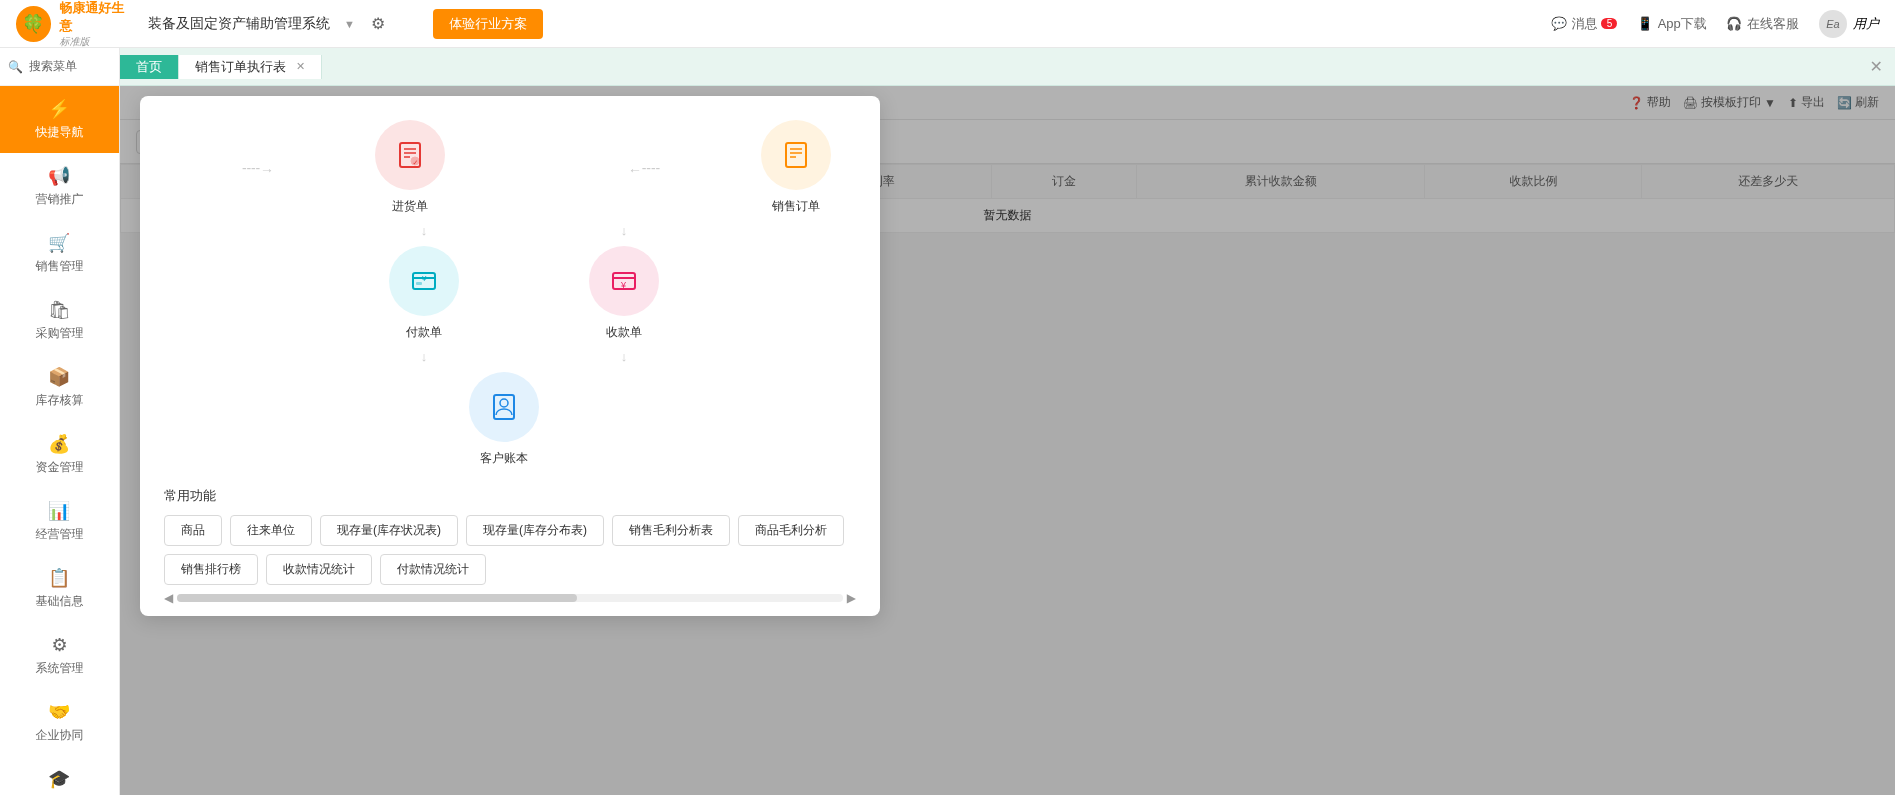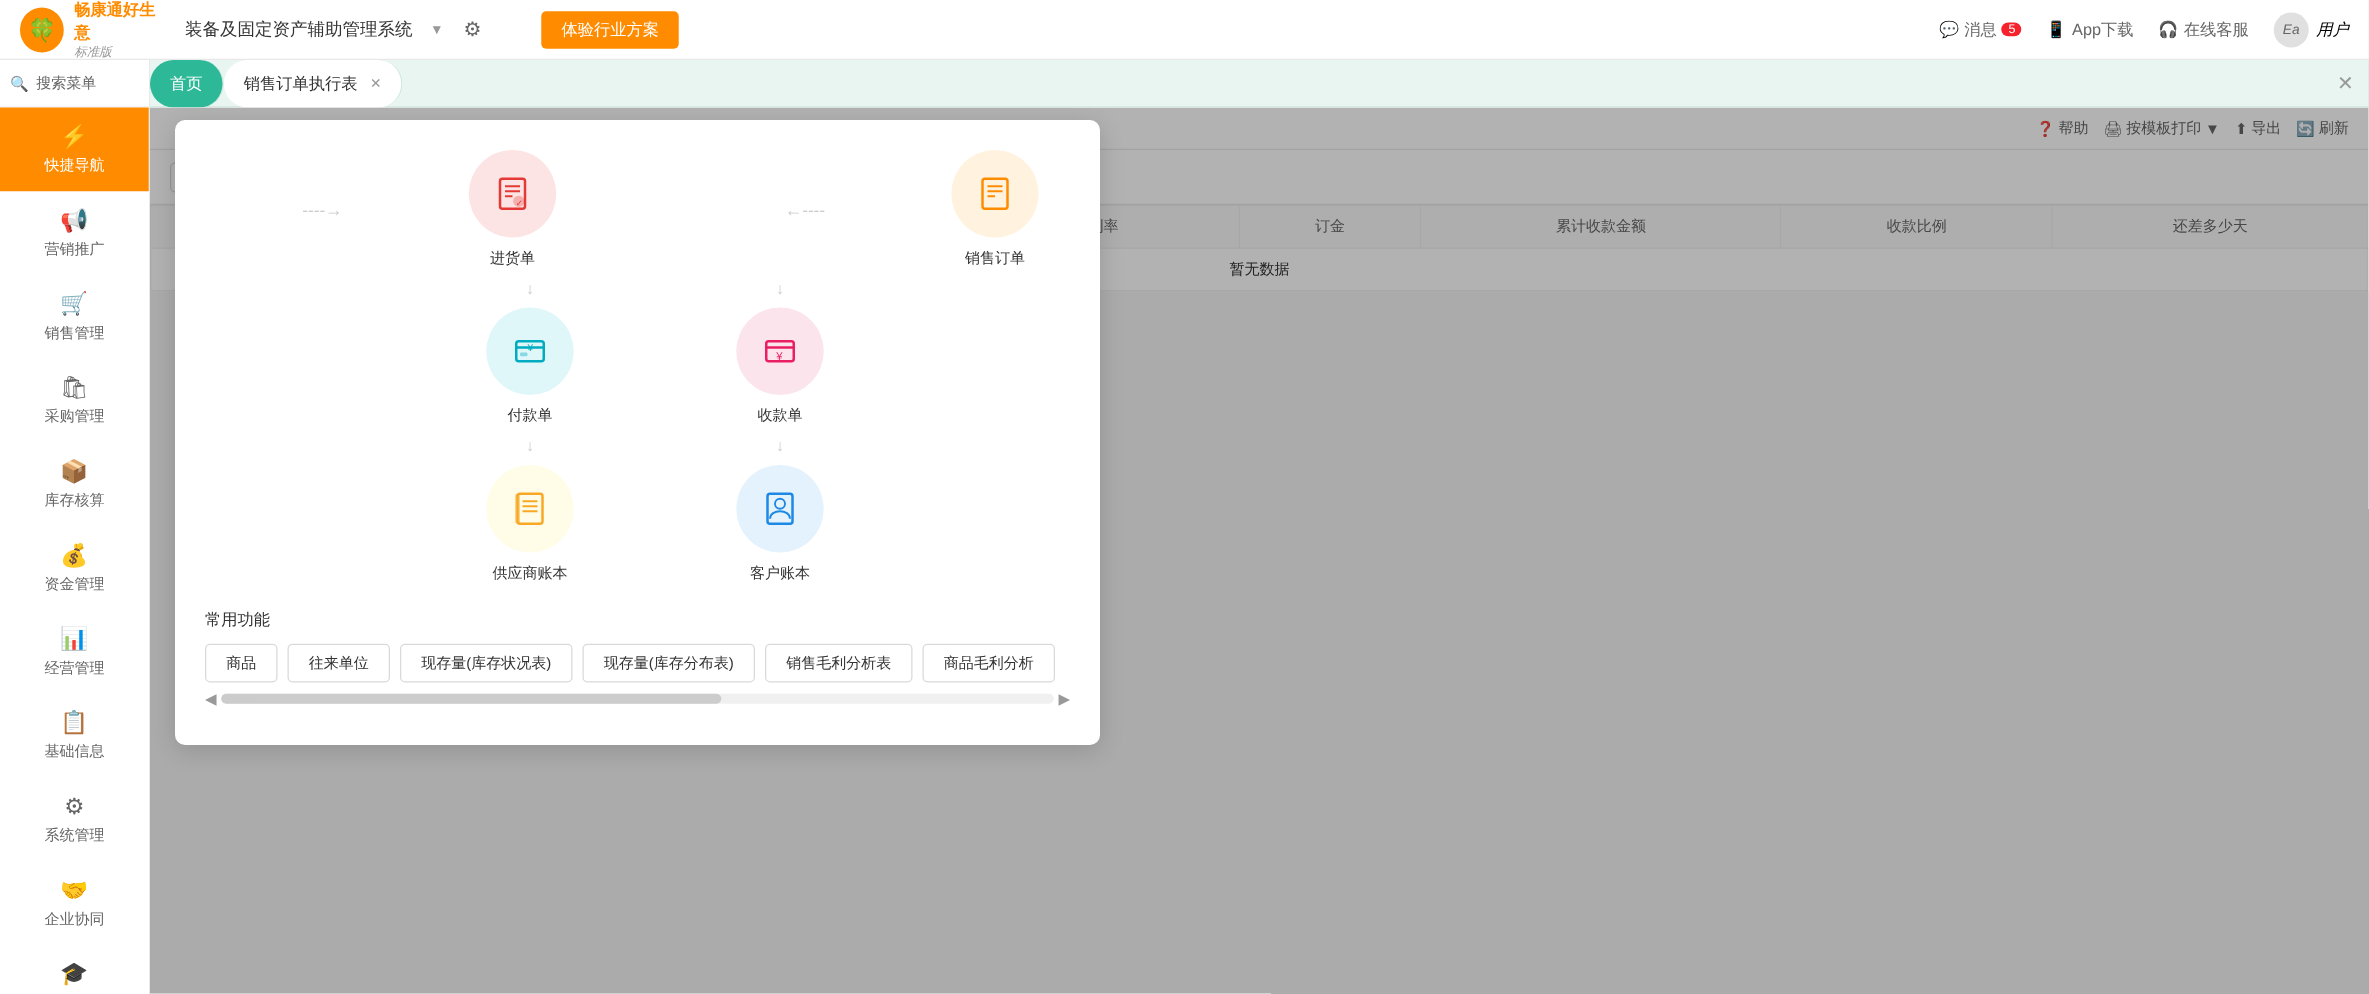--- a/index.html
+++ b/index.html
@@ -31,21 +31,21 @@
     .sidebar-item .s-icon { font-size: 18px; }
     .search-item { padding: 10px 8px; display: flex; align-items: center; gap: 6px; color: #666; cursor: pointer; font-size: 12px; border-bottom: 1px solid #f0f0f0; }
     .sidebar-highlight { background: #ff8c00; color: white !important; margin: 0; padding: 12px 8px; }
     .sidebar-highlight .s-icon { color: white !important; }
 
     
     .main-content { flex: 1; display: flex; flex-direction: column; overflow: hidden; }
 
     
     .tab-bar { display: flex; align-items: center; background: #e8f5f0; height: 38px; border-bottom: 1px solid #d0e8e0; }
-    .tab-item { padding: 4px 16px; height: 38px; display: flex; align-items: center; gap: 6px; cursor: pointer; font-size: 13px; color: #666; border-right: 1px solid #d0e8e0; border-radius: 19px; }
+    .tab-item { padding: 4px 16px; height: 24px; display: flex; align-items: center; gap: 6px; cursor: pointer; font-size: 13px; color: #666; border-right: 1px solid #d0e8e0; }
     .tab-item.active { background: #fff; color: #333; font-weight: 500; }
     .tab-item.home { background: #2db897; color: white; }
     .tab-close { color: #999; font-size: 11px; margin-left: 4px; cursor: pointer; }
     .tab-bar-close { margin-left: auto; margin-right: 12px; color: #999; cursor: pointer; font-size: 16px; }
 
     
     .content-area { flex: 1; background: #f5f5f5; overflow: hidden; position: relative; }
 
     
     .toolbar { background: #fff; padding: 8px 16px; display: flex; align-items: center; gap: 12px; border-bottom: 1px solid #e8e8e8; }
@@ -362,32 +362,20 @@
               <div style="width:80px;"></div>
               <div style="width:120px;text-align:center;">
                 <span style="color:#ccc;">↓</span>
               </div>
             </div>
 
             <div class="flow-row" style="justify-content:flex-start;">
               <div style="width:120px;"></div>
               <div style="width:80px;"></div>
 
-              <div class="flow-node">
-                <div class="flow-circle yellow">
-                  <svg width="32" height="32" viewBox="0 0 32 32">
-                    <rect x="6" y="4" width="20" height="24" rx="2" fill="none" stroke="#f9a825" stroke-width="2"></rect>
-                    <line x1="10" y1="10" x2="22" y2="10" stroke="#f9a825" stroke-width="1.5"></line>
-                    <line x1="10" y1="14" x2="22" y2="14" stroke="#f9a825" stroke-width="1.5"></line>
-                    <line x1="10" y1="18" x2="22" y2="18" stroke="#f9a825" stroke-width="1.5"></line>
-                    <rect x="4" y="4" width="4" height="24" rx="2" fill="#f9a825" opacity="0.5"></rect>
-                  </svg>
-                </div>
-                <span class="flow-label">供应商账本</span>
-              </div>
               <div style="width:80px;"></div>
 
               <div class="flow-node">
                 <div class="flow-circle blue">
                   <svg width="32" height="32" viewBox="0 0 32 32">
                     <rect x="6" y="4" width="20" height="24" rx="2" fill="none" stroke="#1e88e5" stroke-width="2"></rect>
                     <circle cx="16" cy="12" r="4" fill="none" stroke="#1e88e5" stroke-width="1.5"></circle>
                     <path d="M8 24 C8 20 12 18 16 18 C20 18 24 20 24 24" fill="none" stroke="#1e88e5" stroke-width="1.5"></path>
                   </svg>
                 </div>
@@ -399,20 +387,25 @@
           <div class="func-section">
             <div class="func-title">常用功能</div>
             <div class="func-buttons">
               <button class="func-btn">商品</button>
               <button class="func-btn">往来单位</button>
               <button class="func-btn">现存量(库存状况表)</button>
               <button class="func-btn">现存量(库存分布表)</button>
               <button class="func-btn">销售毛利分析表</button>
               <button class="func-btn">商品毛利分析</button>
             </div>
+            <div class="func-buttons" style="margin-top:8px;">
+              <button class="func-btn">销售排行榜</button>
+              <button class="func-btn">收款情况统计</button>
+              <button class="func-btn">付款情况统计</button>
+            </div>
           </div>
 
           <div class="scroll-bar-area">
             <span class="scroll-arrow">◀</span>
             <div class="scroll-track">
               <div class="scroll-thumb"></div>
             </div>
             <span class="scroll-arrow">▶</span>
           </div>
         </div>

